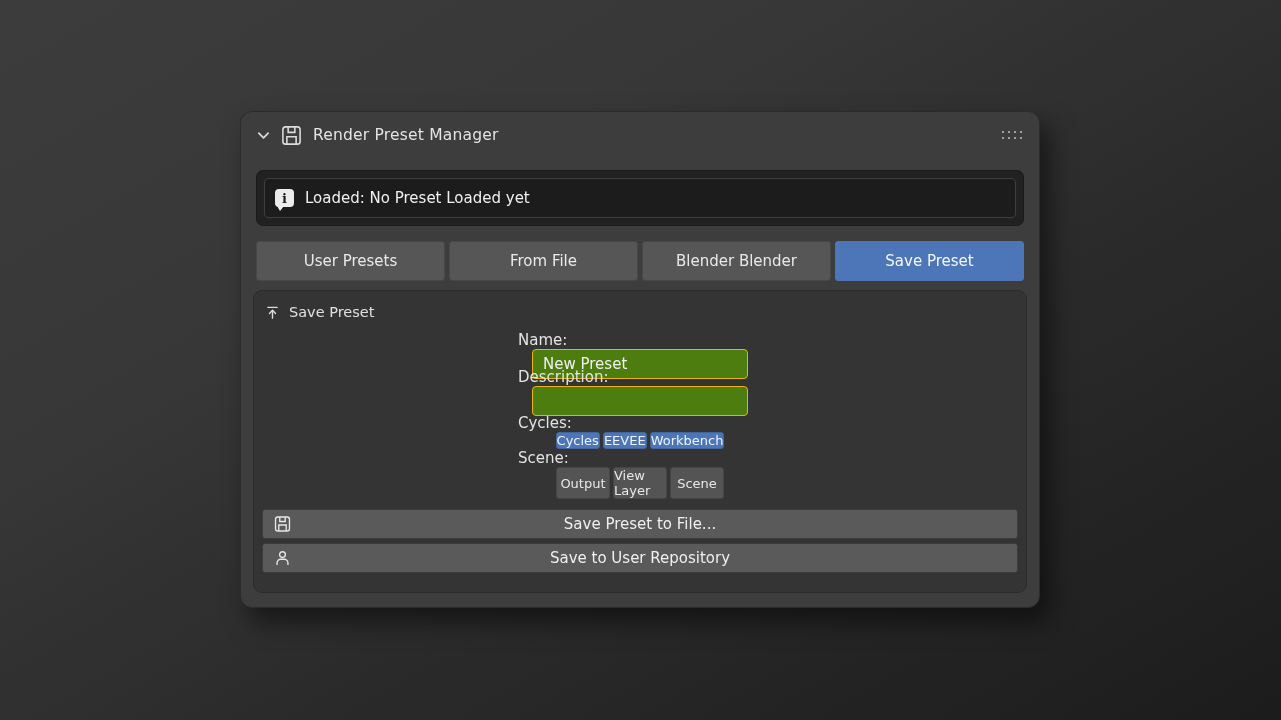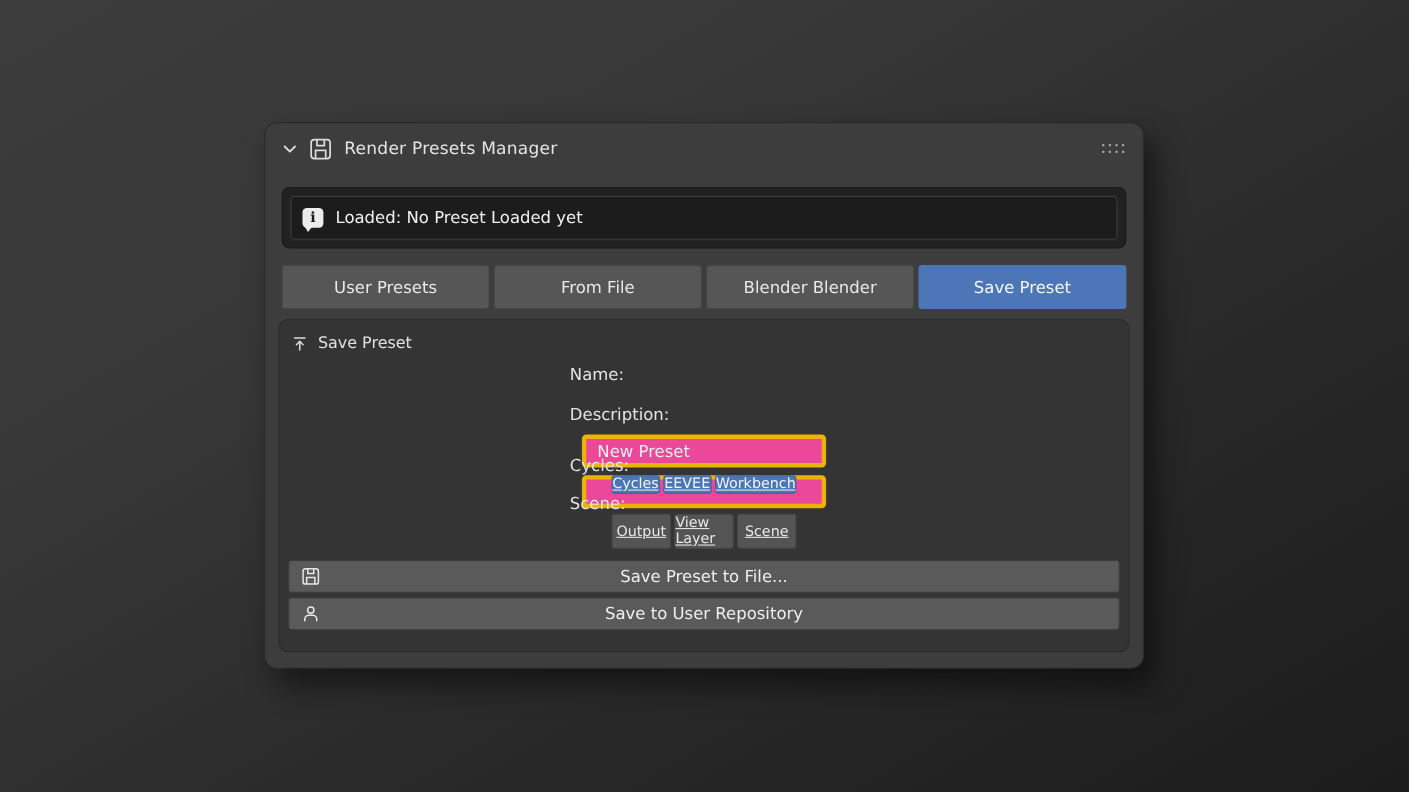--- a/index.html
+++ b/index.html
@@ -57,26 +57,25 @@
   .upload-icon{width:15px;height:15px;flex:0 0 auto;}
   .subheader-title{font-size:14.5px;color:#e0e0e0;}
   .row{display:flex;align-items:center;flex-direction:column;}
   .row .lbl{width:250px;flex:0 0 auto;font-size:15px;color:#e4e4e4;padding-left:3px;box-sizing:border-box;}
   .row .ctl{flex:1;display:flex;}
   .r-name{margin-top:6px;height:30px;}
   .r-desc{margin-top:7px;height:30px;}
   .r-eng{margin-top:16px;height:31px;}
   .r-scn{margin-top:4px;height:31px;}
   .txt-input{
-    width:100%;height:30px;background:#ec4899;border:4px solid #eab308;border-radius:4px;
+    width:100%;height:30px;background:#4d7c0f;border:1px solid #eab308;border-radius:4px;
     color:#f0f0f0;font-size:15px;padding:0 10px;box-sizing:border-box;outline:none;
     font-family:"DejaVu Sans","Liberation Sans",sans-serif;
-    margin-top:46px;
   }
-  .seg{flex:1;display:flex;gap:3px;text-decoration:underline;}
+  .seg{flex:1;display:flex;gap:3px;}
   .seg .sbtn{
     flex:1;height:100%;border-radius:3px;display:flex;align-items:center;justify-content:center;
     font-size:13px;cursor:pointer;box-sizing:border-box;border:1px solid transparent;
   }
   .sbtn.on{background:var(--accent,#4c76b7);color:#eef4fb;border-color:#41659c;}
   .sbtn.off{background:#545454;color:#e8e8e8;border-color:#464646;}
   .actions{margin-top:29px;}
   .action-btn{
     position:relative;height:30px;background:#5a5a5a;border:1px solid #3c3c3c;border-radius:3px;
     display:flex;align-items:center;justify-content:center;color:#efefef;font-size:15px;
@@ -93,21 +92,21 @@
 
   <div class="panel-header">
     <svg class="chev" viewBox="0 0 16 16">
       <polyline points="3,5.5 8,10.5 13,5.5" fill="none" stroke="#dcdcdc" stroke-width="1.8" stroke-linecap="round" stroke-linejoin="round"></polyline>
     </svg>
     <svg class="hdr-save" viewBox="0 0 20 20">
       <rect x="1.8" y="1.8" width="16.4" height="16.4" rx="2.6" fill="none" stroke="#dcdcdc" stroke-width="1.5"></rect>
       <path d="M6.8 1.8 v5.2 h6.4 v-5.2" fill="none" stroke="#dcdcdc" stroke-width="1.5"></path>
       <path d="M5.6 18.2 v-7.0 h8.8 v7.0" fill="none" stroke="#dcdcdc" stroke-width="1.5"></path>
     </svg>
-    <span class="panel-title">Render Presets Manager</span>
+    <span class="panel-title">Render Preset Manager</span>
     <span class="drag-dots">
       <i></i>
         <i></i>
         <i></i>
         <i></i>
         <i></i>
         <i></i>
         <i></i>
         <i></i>
     </span>

